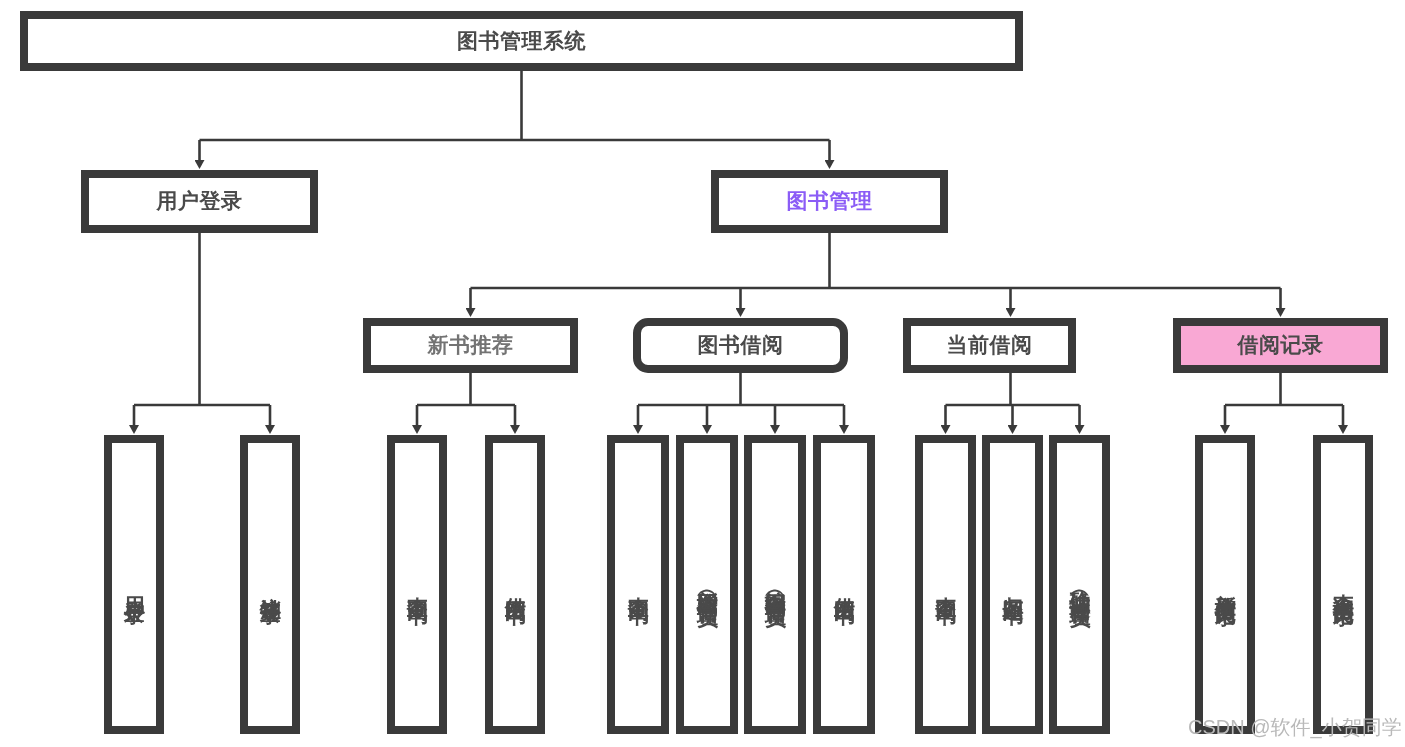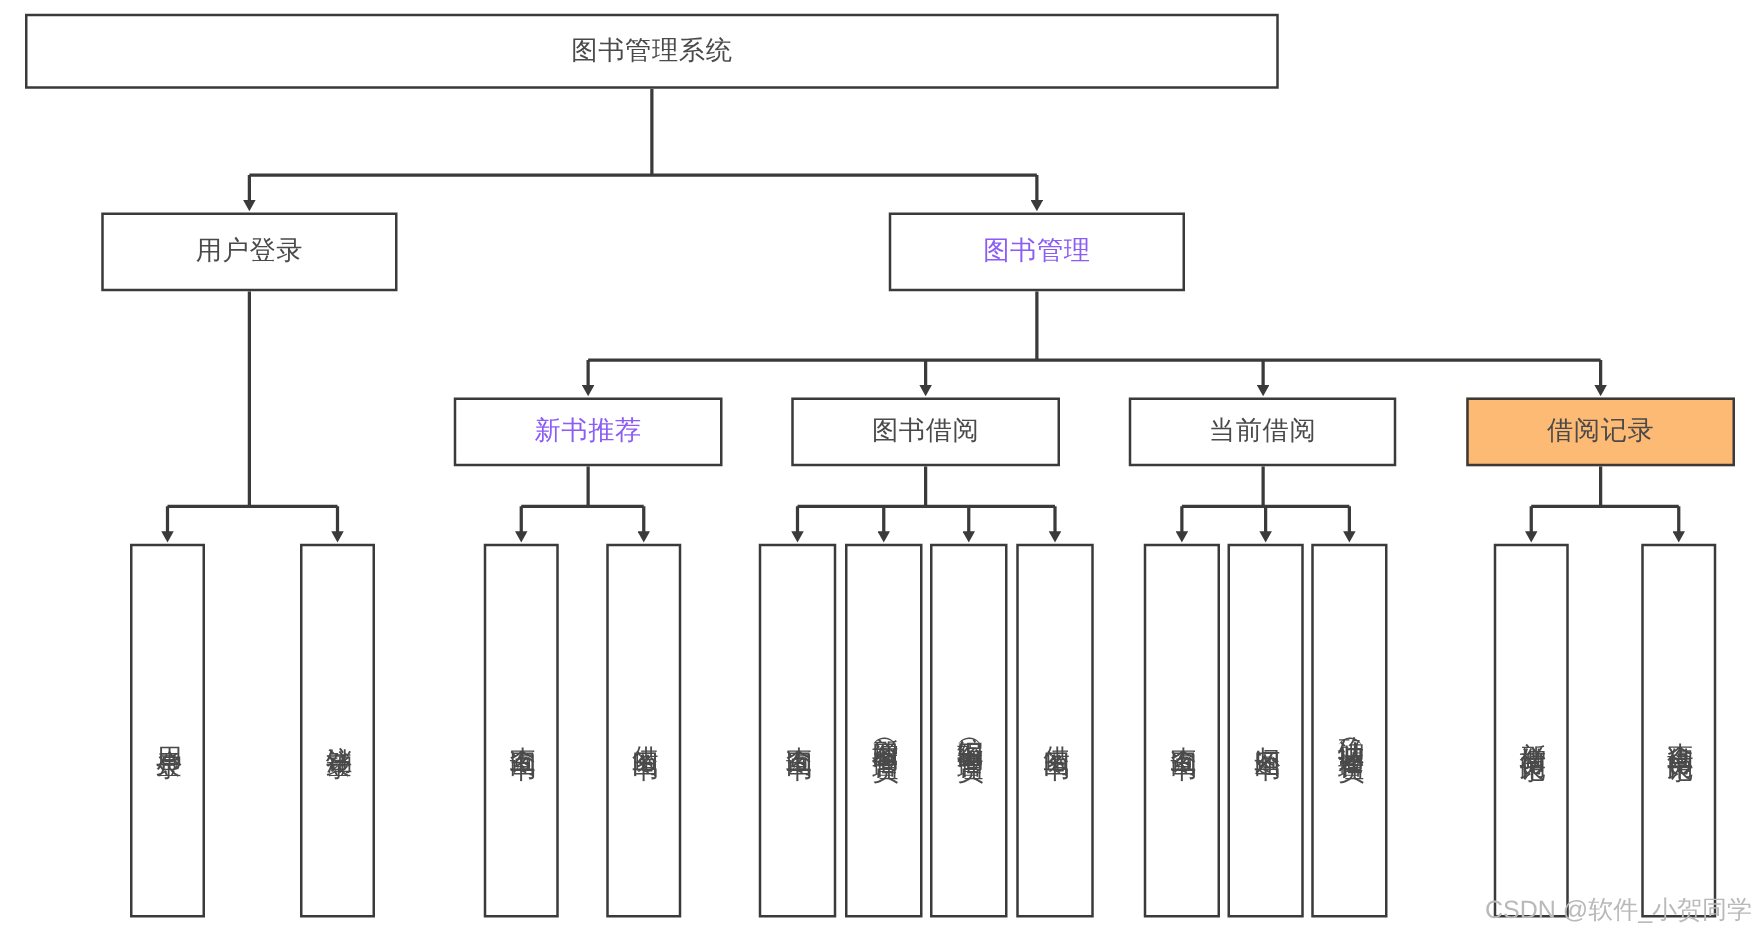--- a/index.html
+++ b/index.html
@@ -23,25 +23,26 @@
     left: 0;
     top: 0;
     width: 1405px;
     height: 747px;
     pointer-events: none;
   }
   .node {
     position: absolute;
     box-sizing: border-box;
     background: #ffffff;
-    border: 2px solid #8b5cf6;
+    border: 8px solid #8b5cf6;
     display: flex;
     align-items: center;
     justify-content: center;
     z-index: 2;
+    font-weight: bold;
   }
   .node .label {
     color: #4a4a4a;
     font-size: 21px;
     line-height: 1.18;
     letter-spacing: 0.5px;
     white-space: nowrap;
     text-align: center;
   }
   
@@ -120,29 +121,29 @@
       <div class="node" style="left: 20px; top: 11px; width: 1003px; height: 60px; border-color: rgb(58, 58, 58); background: rgb(255, 255, 255);">
         <span class="label" style="color: rgb(74, 74, 74);">图书管理系统</span>
       </div>
       <div class="node" style="left: 81px; top: 170px; width: 237px; height: 63px; border-color: rgb(58, 58, 58); background: rgb(255, 255, 255);">
         <span class="label" style="color: rgb(74, 74, 74);">用户登录</span>
       </div>
       <div class="node" style="left: 711px; top: 170px; width: 237px; height: 63px; border-color: rgb(58, 58, 58); background: rgb(255, 255, 255);">
         <span class="label" style="color: #8b5cf6;">图书管理</span>
       </div>
       <div class="node" style="left: 363px; top: 318px; width: 215px; height: 55px; border-color: rgb(58, 58, 58); background: rgb(255, 255, 255);">
-        <span class="label" style="color: #8b5cf6;">新书推荐</span>
+        <span class="label" style="color: #737373;">新书推荐</span>
       </div>
-      <div class="node" style="left: 633px; top: 318px; width: 215px; height: 55px; border-color: rgb(58, 58, 58); background: rgb(255, 255, 255);">
+      <div class="node" style="left: 633px; top: 318px; width: 215px; height: 55px; border-color: rgb(58, 58, 58); background: rgb(255, 255, 255); border-radius: 15px;">
         <span class="label" style="color: rgb(74, 74, 74);">图书借阅</span>
       </div>
-      <div class="node" style="left: 903px; top: 318px; width: 214px; height: 55px; border-color: rgb(58, 58, 58); background: rgb(255, 255, 255);">
+      <div class="node" style="left: 903px; top: 318px; width: 173px; height: 55px; border-color: rgb(58, 58, 58); background: rgb(255, 255, 255);">
         <span class="label" style="color: rgb(74, 74, 74);">当前借阅</span>
       </div>
-      <div class="node" style="left: 1173px; top: 318px; width: 215px; height: 55px; border-color: rgb(58, 58, 58); background: #fdba74;">
+      <div class="node" style="left: 1173px; top: 318px; width: 215px; height: 55px; border-color: rgb(58, 58, 58); background: #f9a8d4;">
         <span class="label" style="color: rgb(74, 74, 74);">借阅记录</span>
       </div>
       <div class="node vertical" style="left: 104px; top: 435px; width: 60px; height: 299px; border-color: rgb(58, 58, 58); background: rgb(255, 255, 255);">
         <span class="label" style="color: rgb(74, 74, 74);">用户登录</span>
       </div>
       <div class="node vertical" style="left: 240px; top: 435px; width: 60px; height: 299px; border-color: rgb(58, 58, 58); background: rgb(255, 255, 255);">
         <span class="label" style="color: rgb(74, 74, 74);">注销登录</span>
       </div>
       <div class="node vertical" style="left: 387px; top: 435px; width: 60px; height: 299px; border-color: rgb(58, 58, 58); background: rgb(255, 255, 255);">
         <span class="label" style="color: rgb(74, 74, 74);">查询图书</span>

